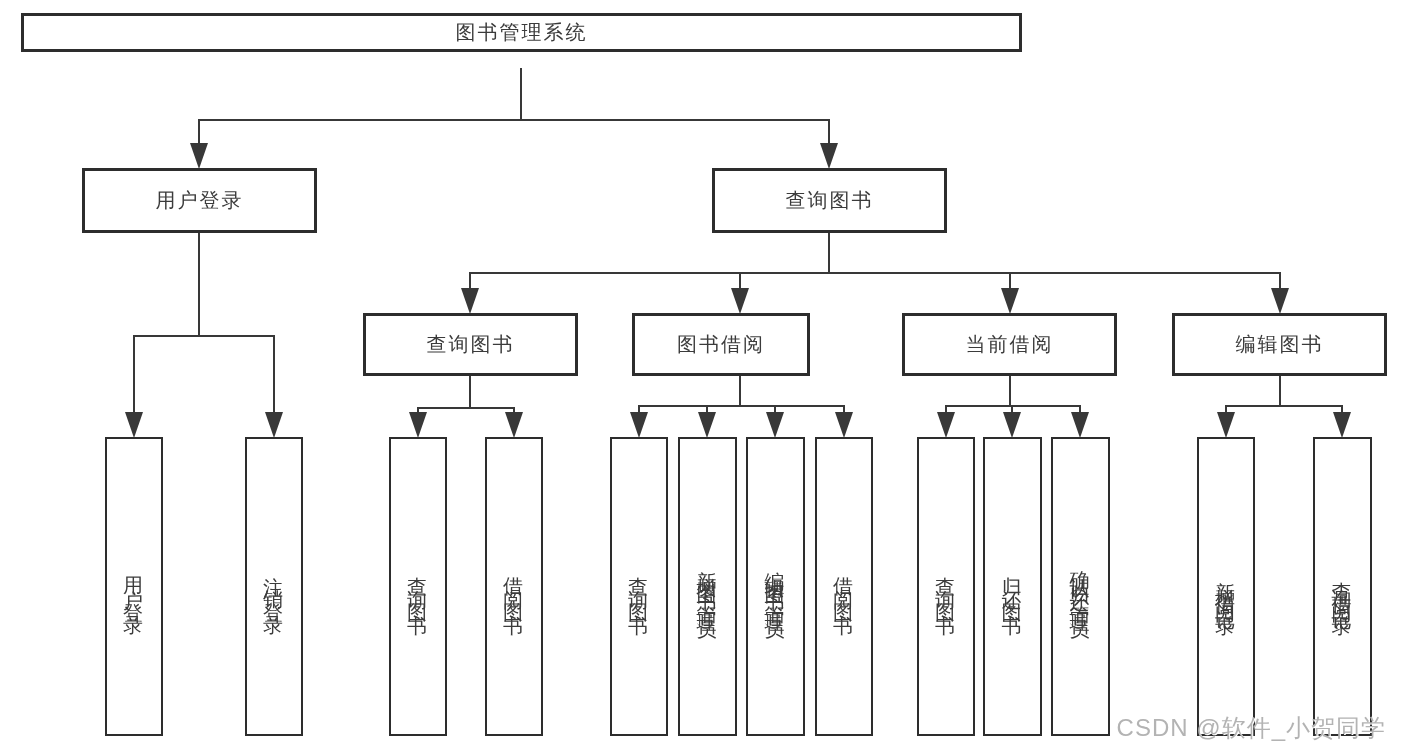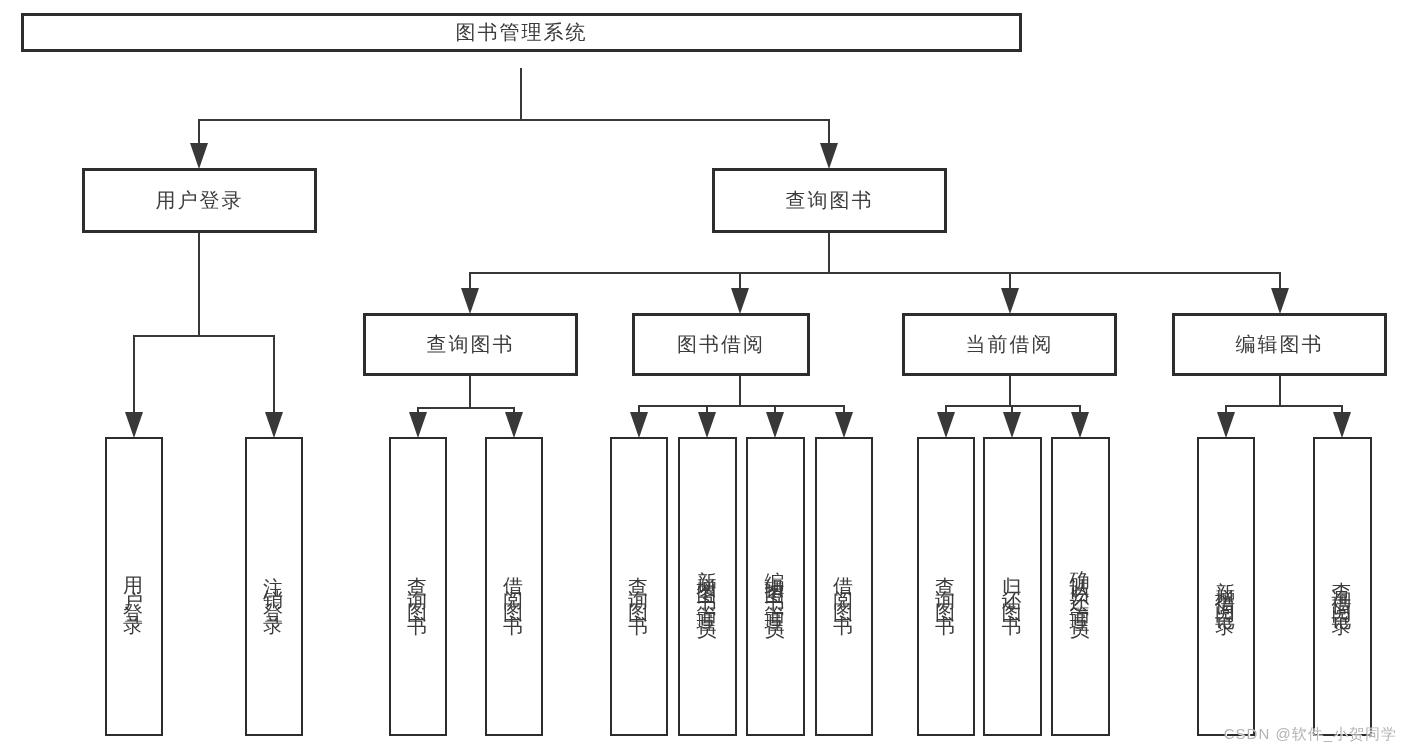--- a/index.html
+++ b/index.html
@@ -44,23 +44,23 @@
     position: absolute;
     width: 0;
     height: 0;
     border-left: 9px solid transparent;
     border-right: 9px solid transparent;
     border-top: 26px solid #383838;
     z-index: 1;
   }
   .watermark {
     position: absolute;
-    right: 8px;
+    right: 19px;
     bottom: 3px;
-    font-size: 15px;
+    font-size: 24px;
     letter-spacing: 1px;
     z-index: 3;
     text-shadow: 1px 1px 0 #ffffff;
     text-align: right;
   }
 </style>
 </head>
 <body>
 
 <div id="canvas" style="background: rgb(255, 255, 255);">

